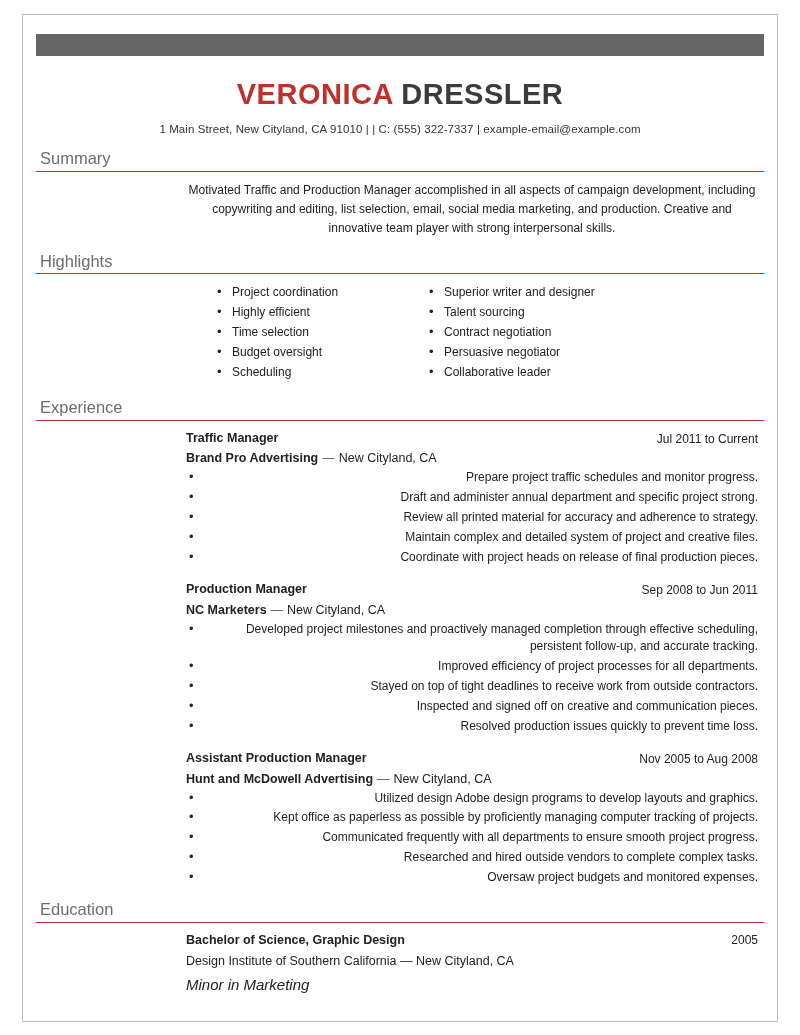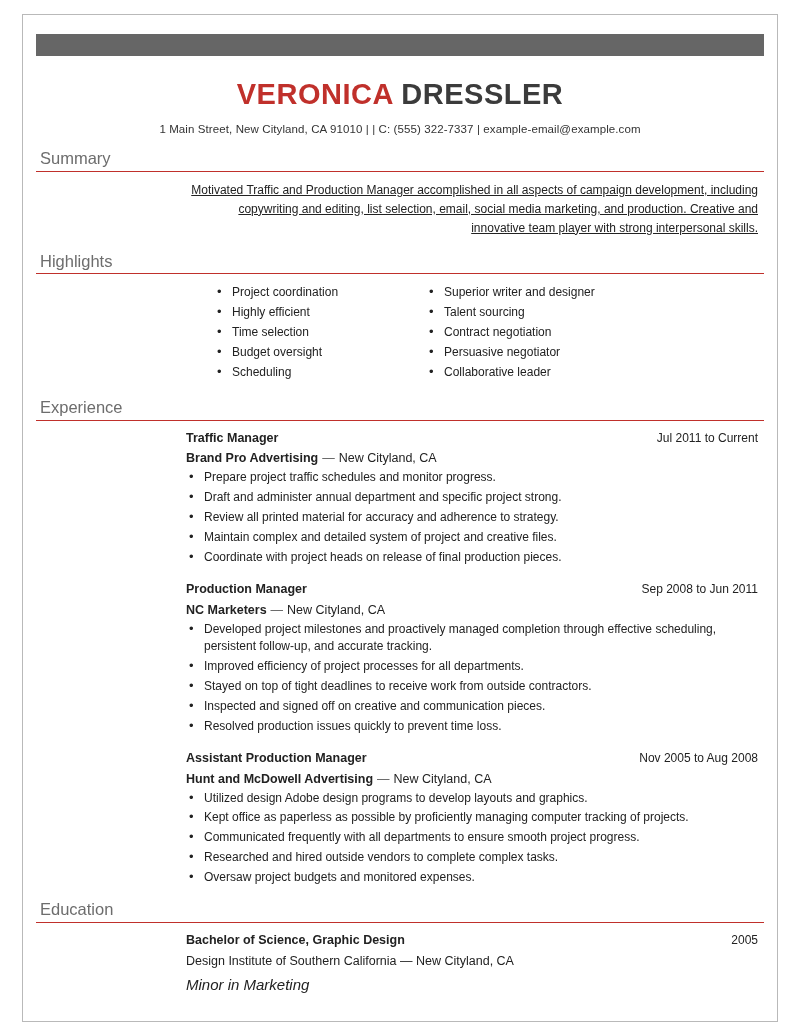--- a/index.html
+++ b/index.html
@@ -81,22 +81,21 @@
   }
   .section-body {
     margin-left: 150px;
     margin-right: 6px;
     margin-top: 9px;
     font-size: 12px;
     line-height: 1.58;
     color: #222222;
   }
   .summary-text {
-    text-align: right;
-    text-decoration: underline;
+    text-align: center;
   }
   .highlights-cols {
     display: flex;
     margin-left: 178px;
     margin-top: 10px;
     font-size: 12px;
   }
   .hl-col {
     width: 212px;
   }
@@ -119,21 +118,21 @@
     font-size: 13px;
     color: #222;
   }
   .job {
     margin-top: 2px;
     margin-bottom: 14px;
   }
   .job-head {
     display: flex;
     justify-content: space-between;
-    align-items: flex-start;
+    align-items: flex-end;
   }
   .job-title {
     font-weight: bold;
     font-size: 12.5px;
   }
   .job-date {
     font-size: 12px;
     color: #222;
     white-space: nowrap;
   }
@@ -147,20 +146,21 @@
   .job-company .dash {
     color: #555;
     padding: 0 4px;
   }
   .job-company .loc {
     font-weight: normal;
   }
   .job-bullets {
     margin-top: 4px;
     margin-left: 20px;
+    text-align: right;
   }
   .edu-head {
     display: flex;
     justify-content: space-between;
     align-items: baseline;
   }
   .edu-degree {
     font-weight: bold;
     font-size: 12.5px;
   }

